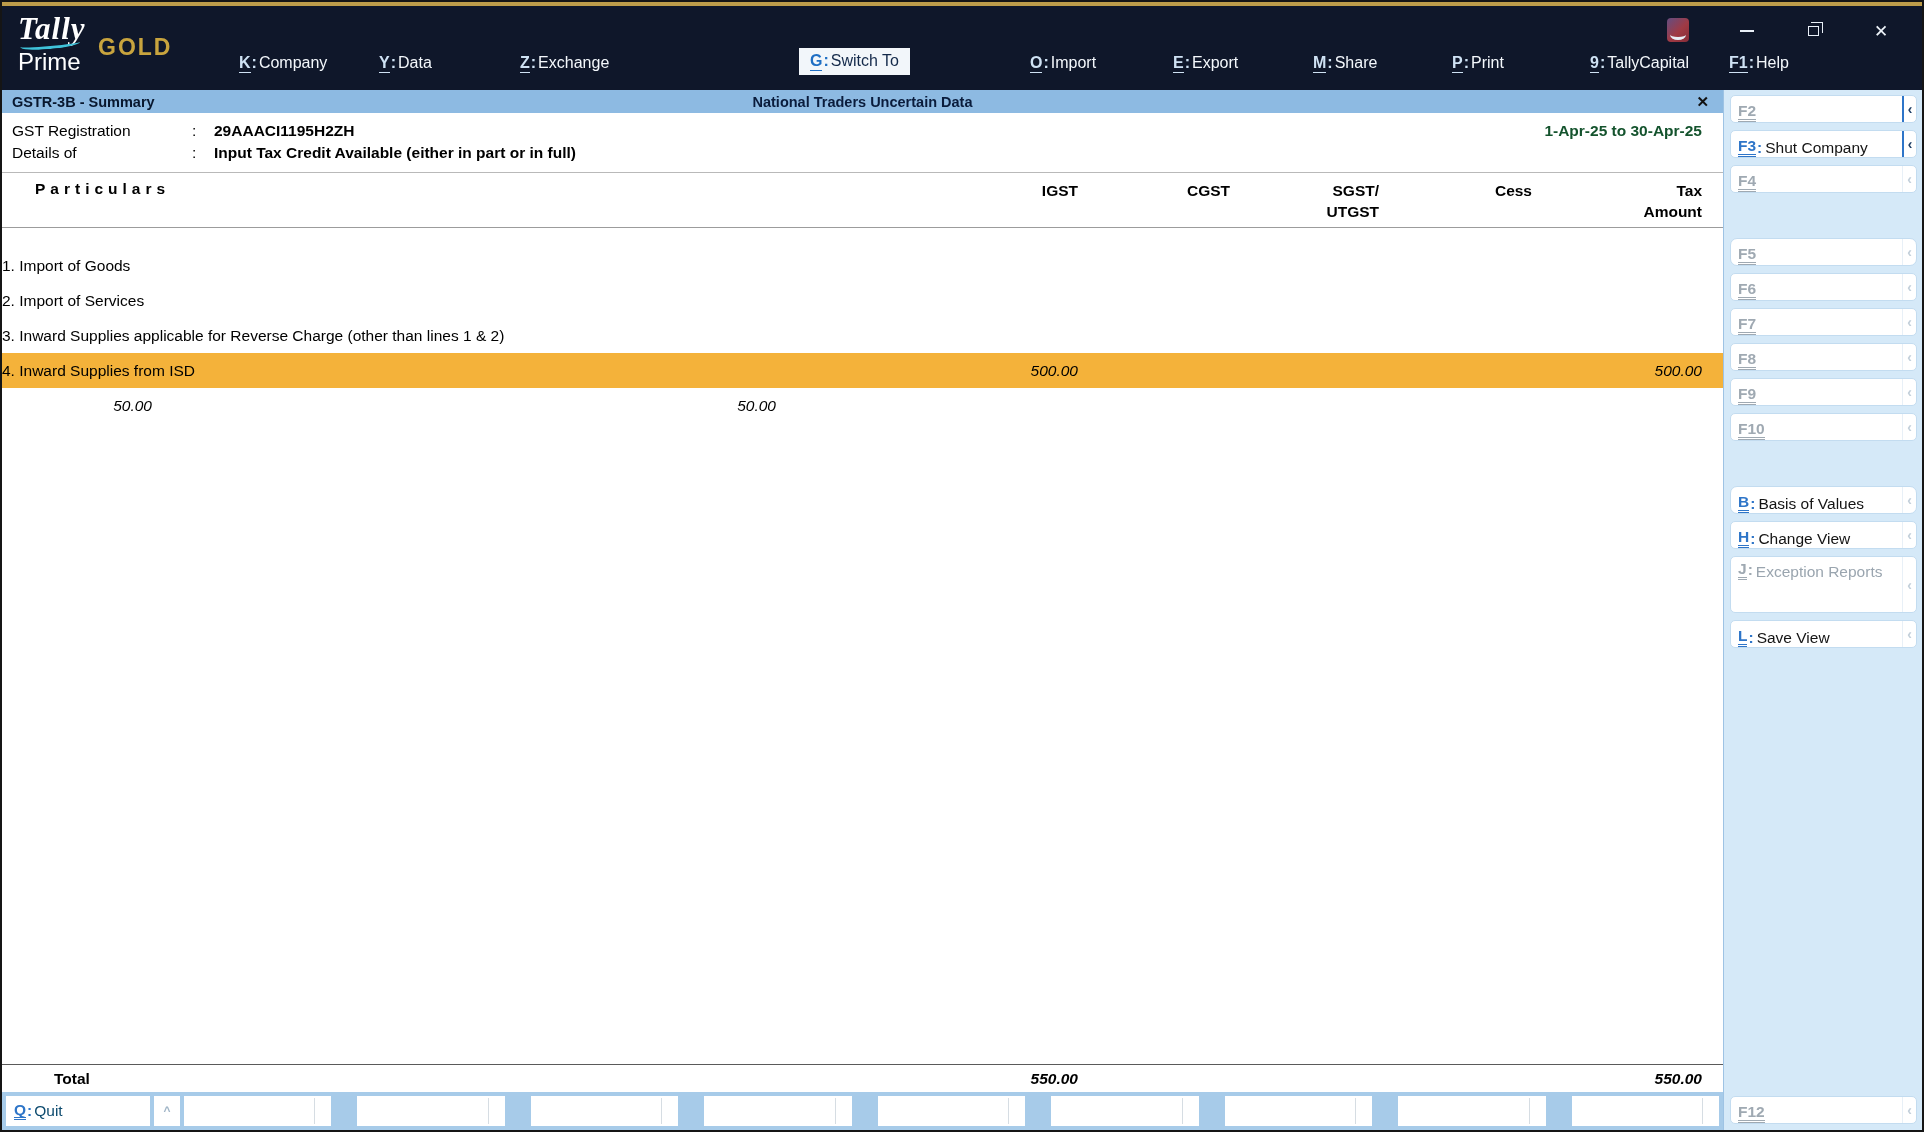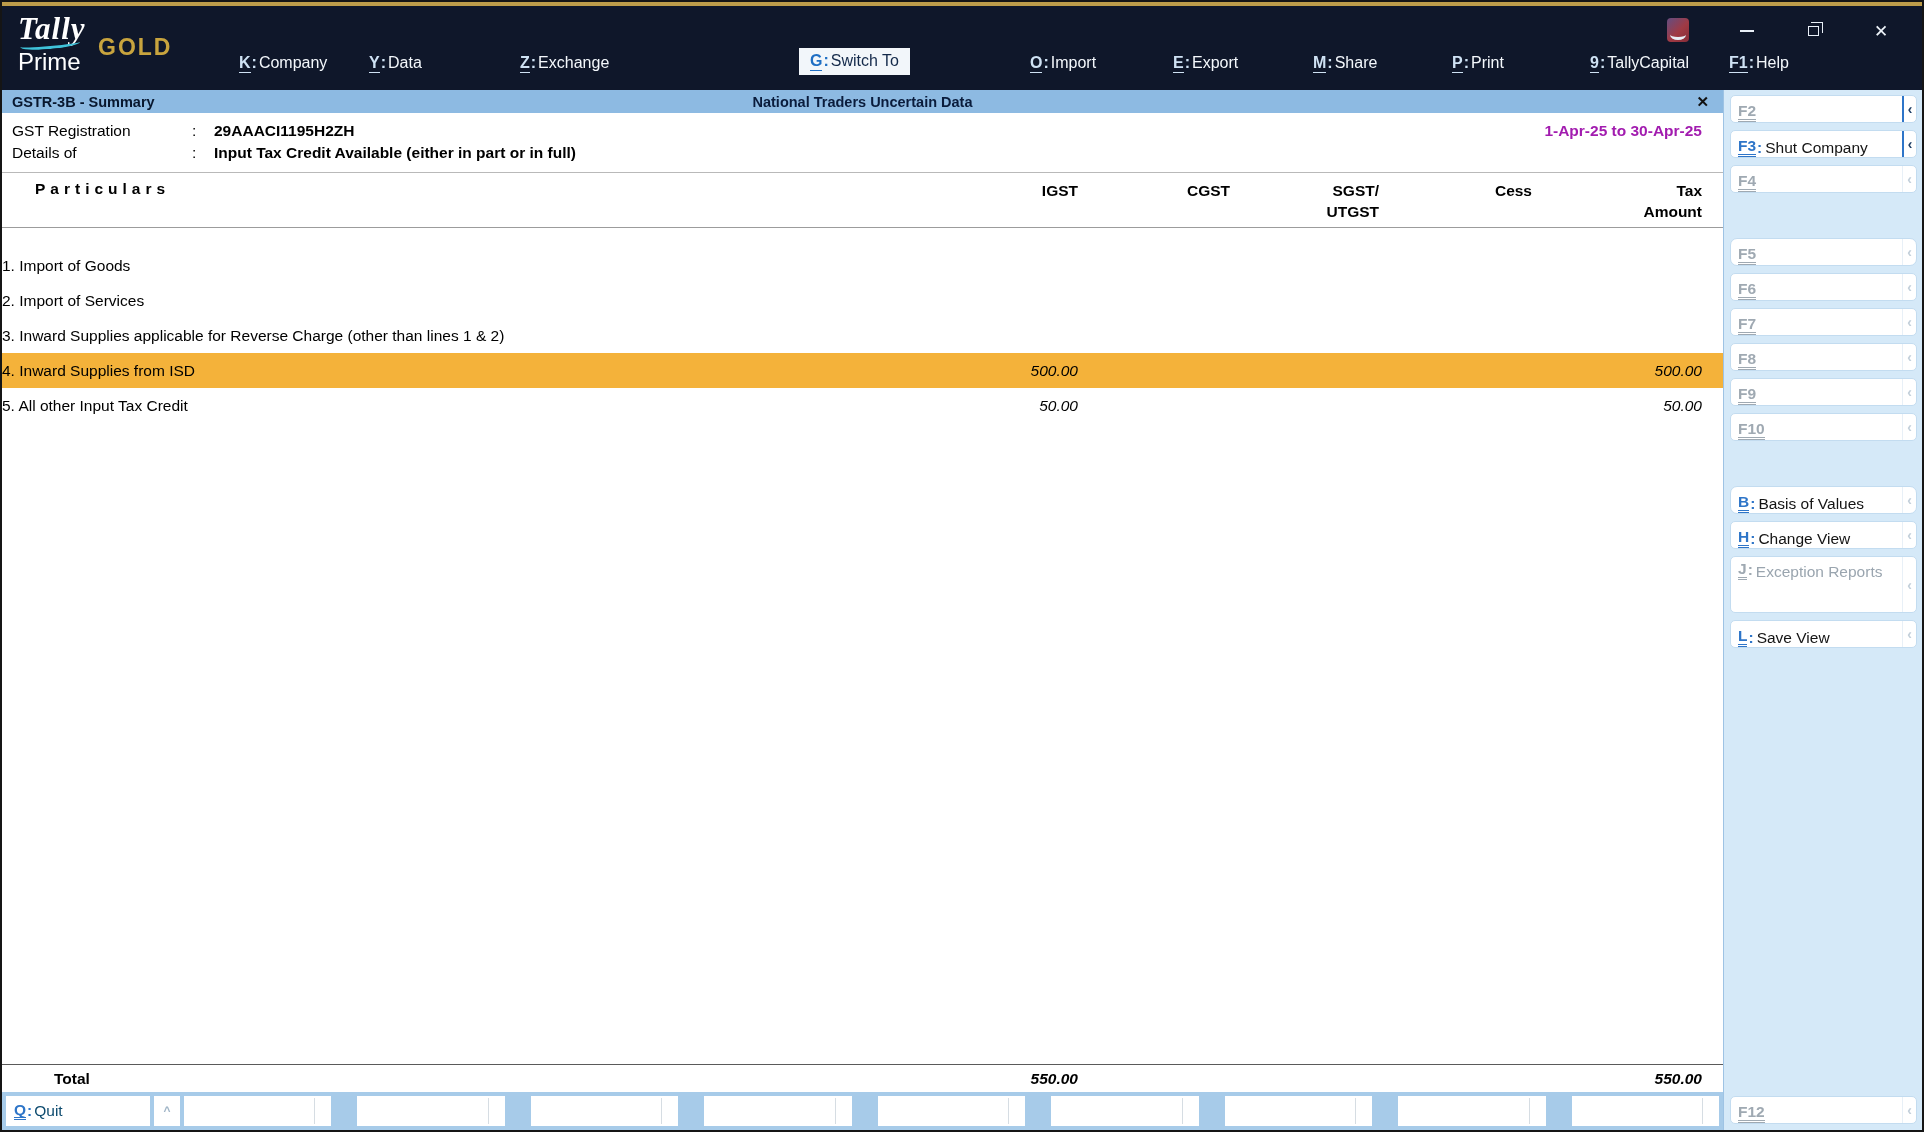--- a/index.html
+++ b/index.html
@@ -21,21 +21,21 @@
   .brand .swoosh{ display:block; width:60px; height:9px; border-bottom:3px solid #3fc3da;
                   border-radius:50%; transform:rotate(-5deg); margin:-4px 0 0 2px;}
   .brand .prime{ font-size:24px; color:#fff; display:block; line-height:26px; }
   .edition{ position:absolute; left:96px; top:28px; font-size:23px; font-weight:bold;
             letter-spacing:2px; color:#c8a43e; }
 
   .menu-item{ position:absolute; top:48px; font-size:16px; white-space:nowrap; cursor:default;}
   .menu-item .key{ color:#cfe2f4; font-weight:bold; border-bottom:1px solid #cfe2f4; padding-bottom:1px;}
   .menu-item .colon{ color:#cfe2f4; font-weight:bold; padding:0 2px 0 1px;}
   .menu-item .lbl{ color:#f4f8fc; }
-  .mi-0{left:237px} .mi-1{left:367px} .mi-2{left:518px}
+  .mi-0{left:237px} .mi-1{left:377px} .mi-2{left:518px}
   .mi-4{left:1028px} .mi-5{left:1171px} .mi-6{left:1311px}
   .mi-7{left:1450px} .mi-8{left:1588px} .mi-9{left:1727px}
   .menu-item.selected{ left:797px; top:42px; background:#f2f6fa; padding:4px 11px 5px 11px; }
   .menu-item.selected .key{ color:#1f6fc4; border-bottom-color:#1f6fc4; }
   .menu-item.selected .colon{ color:#1f6fc4; }
   .menu-item.selected .lbl{ color:#13294a; }
 
   .appicon{ position:absolute; right:233px; top:12px; width:22px; height:24px; border-radius:4px;
             background:linear-gradient(135deg,#6e4a77 10%,#a03a44 55%,#8c2f3a 90%); }
   .appicon::after{ content:""; position:absolute; left:3px; right:3px; bottom:2px; height:8px;
@@ -59,21 +59,21 @@
   .titlebar .company{ position:absolute; left:50%; transform:translateX(-50%);
              font-size:14.5px; font-weight:bold; color:#0a1c3c; }
   .titlebar .close{ position:absolute; right:14px; top:0; bottom:0; display:flex; align-items:center;
              color:#111; font-size:15px; font-weight:bold; cursor:default;}
 
   .meta{ position:relative; height:59px; padding-top:7px; flex:none; }
   .meta-row{ display:flex; height:22px; align-items:center; font-size:15.5px; color:#000;}
   .m-label{ width:190px; padding-left:10px; }
   .m-colon{ width:22px; }
   .m-value{ font-weight:bold; }
-  .period{ position:absolute; top:9px; right:21px; font-size:15.5px; font-weight:bold; color:#a21caf;}
+  .period{ position:absolute; top:9px; right:21px; font-size:15.5px; font-weight:bold; color:#14532d;}
 
   .thead{ height:56px; border-top:1px solid #b9b9b9; border-bottom:1px solid #9c9c9c;
           display:flex; padding:7px 21px 0 0; flex:none; }
   .th-part{ flex:1; padding-left:33px; font-weight:bold; font-size:15.5px;
             letter-spacing:5px; color:#000; }
   .th-col{ text-align:right; font-weight:bold; font-size:15.5px; color:#000; line-height:21px; }
   .th-col span{ display:block; }
   .c-igst{ width:150px;} .c-cgst{ width:152px;} .c-sgst{ width:149px;}
   .c-cess{ width:153px;} .c-tax{ width:170px;}
 
@@ -232,21 +232,20 @@
         </div>
         <div class="trow hl">
           <span class="td-name">4. Inward Supplies from ISD</span>
           <span class="td-num c-igst">500.00</span>
           <span class="td-num c-cgst"></span>
           <span class="td-num c-sgst"></span>
           <span class="td-num c-cess"></span>
           <span class="td-num c-tax">500.00</span>
         </div>
         <div class="trow">
-          <span class="td-name">5. All other Input Tax Credit</span>
           <span class="td-num c-igst">50.00</span>
           <span class="td-num c-cgst"></span>
           <span class="td-num c-sgst"></span>
           <span class="td-num c-cess"></span>
           <span class="td-num c-tax">50.00</span>
         </div>
       </div>
 
       <div class="total-row">
         <span class="td-name">Total</span>

